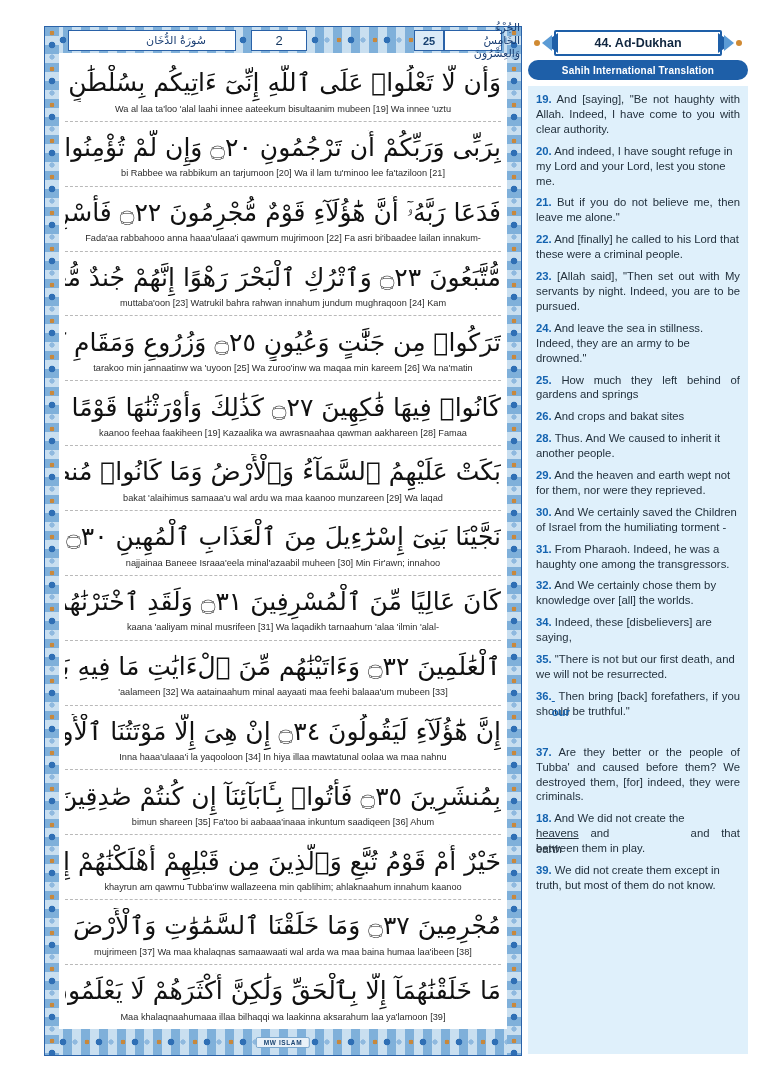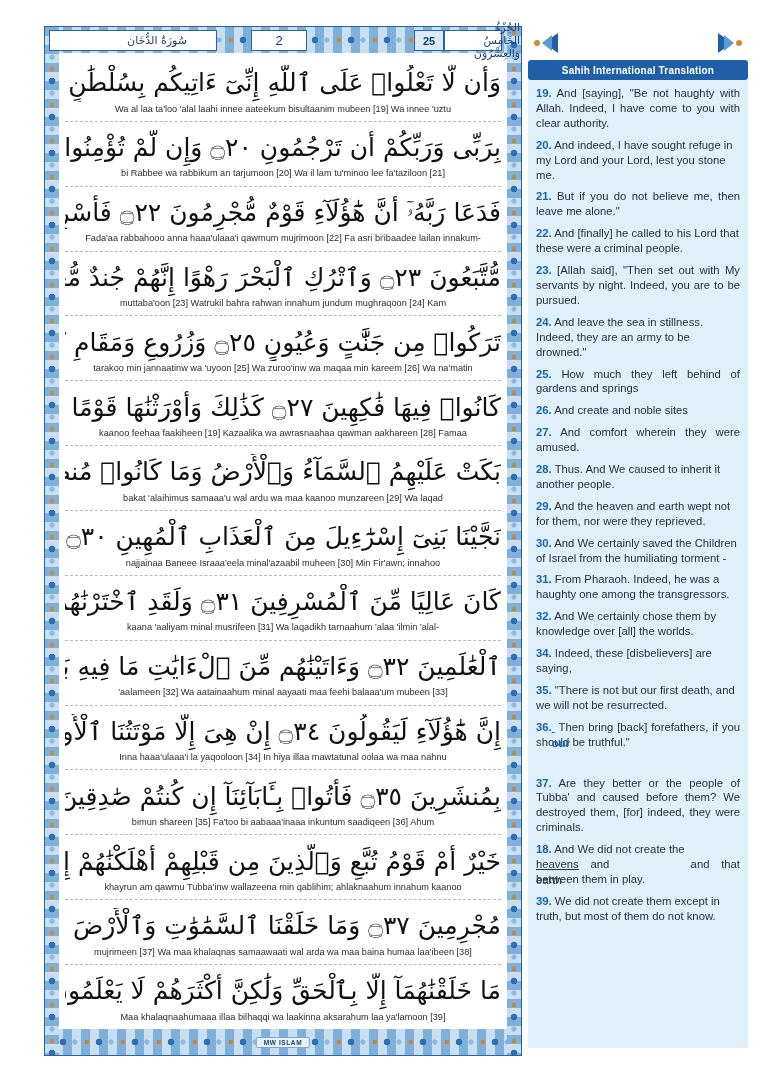--- a/index.html
+++ b/index.html
@@ -44,21 +44,21 @@
   .lp-bot-orn { position: absolute; left: 0; bottom: 0; width: 100%; height: 26px; }
   .lp-left-orn { position: absolute; left: 0; top: 0; width: 14px; height: 100%; }
   .lp-right-orn { position: absolute; right: 0; top: 0; width: 14px; height: 100%; }
 
   .hdr-cell {
     position: absolute; top: 3px; height: 21px;
     background: #ffffff; border: 1px solid #2a62a8;
     display: flex; align-items: center; justify-content: center;
     font-size: 11px; color: #1b3f74; z-index: 4;
   }
-  .hdr-surah { left: 4px; width: 168px; }
+  .hdr-surah { left: 23px; width: 168px; }
   .hdr-page  { left: 206px; width: 56px; font-size: 13px; color: #14365f; }
   .hdr-juz-n { left: 369px; width: 30px; background: #dbeaf7; font-weight: bold; color:#17406f; }
   .hdr-juz-t { left: 399px; width: 58px; font-size: 9px; }
   .ar-hdr { font-family: "DejaVu Sans", sans-serif; direction: rtl; font-size: 11px; padding-left: 48px; }
 
   .verse-area {
     position: absolute; left: 14px; top: 26px; right: 14px; bottom: 26px;
     padding: 4px 6px 0 6px;
     display: flex; flex-direction: column;
   }
@@ -95,23 +95,24 @@
   .surah-title-box {
     width: 168px; height: 26px; background: #fff;
     border: 2px solid #1e5fa8; border-radius: 2px;
     display: flex; align-items: center; justify-content: center;
     font-size: 12.5px; font-weight: bold; color: #10263f;
   }
   .wing { position: absolute; top: 50%; transform: translateY(-50%); width: 28px; height: 26px; }
   .wing.l { left: 4px; }
   .wing.r { right: 4px; }
   .tr-banner {
-    height: 20px; background: #1e5fa8; border-radius: 3px;
+    height: 20px; background: #1e5fa8; border-radius: 10px;
     display: flex; align-items: center; justify-content: center;
     font-size: 10px; font-weight: bold; color: #fff; letter-spacing: .2px;
+    margin-bottom: 6px;
   }
   .tr-body {
     background: #dff0fb; padding: 6px 8px 10px 8px;
     min-height: 968px;
   }
   .tr-verse { margin-bottom: 7px; font-size: 11.3px; line-height: 1.32; color: #23313d; }
   .tr-verse.just { text-align: justify; }
   .tr-num { color: #1463b0; font-weight: bold; }
   .tr-gap { margin-bottom: 26px; }
   
@@ -221,34 +222,34 @@
           <circle cx="5" cy="13" r="3" fill="#d08a33"></circle>
         </svg>
       </span>
       <span class="wing r">
         <svg width="28" height="26" viewBox="0 0 28 26">
           <polygon points="2,3 16,13 2,23" fill="#1e5fa8"></polygon>
           <polygon points="8,5 18,13 8,21" fill="#5b9bd5"></polygon>
           <circle cx="23" cy="13" r="3" fill="#d08a33"></circle>
         </svg>
       </span>
+      <div class="surah-title-box">44. Ad-Dukhan</div>
     </div>
 
     <div class="tr-banner">Sahih International Translation</div>
 
     <div class="tr-body">
         <div class="tr-verse just"><span class="tr-num">19.</span><span> And [saying], "Be not haughty with Allah. Indeed, I have come to you with clear authority.</span></div>
         <div class="tr-verse"><span class="tr-num">20.</span><span> And indeed, I have sought refuge in my Lord and your Lord, lest you stone me.</span></div>
         <div class="tr-verse just"><span class="tr-num">21.</span><span> But if you do not believe me, then leave me alone."</span></div>
         <div class="tr-verse"><span class="tr-num">22.</span><span> And [finally] he called to his Lord that these were a criminal people.</span></div>
         <div class="tr-verse just"><span class="tr-num">23.</span><span> [Allah said], "Then set out with My servants by night. Indeed, you are to be pursued.</span></div>
         <div class="tr-verse"><span class="tr-num">24.</span><span> And leave the sea in stillness. Indeed, they are an army to be drowned."</span></div>
         <div class="tr-verse just"><span class="tr-num">25.</span><span> How much they left behind of gardens and springs</span></div>
-        <div class="tr-verse"><span class="tr-num">26.</span><span> And create and noble sites</span></div>
-        <div class="tr-verse just"><span class="tr-num">27.</span><span> And comfort wherein they were amused.</span></div>
+        <div class="tr-verse"><span class="tr-num">26.</span><span> And crops and bakat sites</span></div>
         <div class="tr-verse"><span class="tr-num">28.</span><span> Thus. And We caused to inherit it another people.</span></div>
         <div class="tr-verse"><span class="tr-num">29.</span><span> And the heaven and earth wept not for them, nor were they reprieved.</span></div>
         <div class="tr-verse"><span class="tr-num">30.</span><span> And We certainly saved the Children of Israel from the humiliating torment -</span></div>
         <div class="tr-verse"><span class="tr-num">31.</span><span> From Pharaoh. Indeed, he was a haughty one among the transgressors.</span></div>
         <div class="tr-verse"><span class="tr-num">32.</span><span> And We certainly chose them by knowledge over [all] the worlds.</span></div>
         <div class="tr-verse"><span class="tr-num">34.</span><span> Indeed, these [disbelievers] are saying,</span></div>
         <div class="tr-verse"><span class="tr-num">35.</span><span> "There is not but our first death, and we will not be resurrected.</span></div>
         <div class="tr-verse just tr-gap"><span class="tr-num" style="position: relative;">36.<span class="ovl"><span class="over">our</span><span class="under">&nbsp;</span></span></span><span> Then bring [back] forefathers, if you should be truthful."</span></div>
         <div class="tr-verse just"><span class="tr-num">37.</span><span> Are they better or the people of Tubba' and caused before them? We destroyed them, [for] indeed, they were criminals.</span></div>
         <div class="tr-verse just"><span class="tr-num">18.</span><span> And We did not create the </span><div><span class="ovl"><span class="over">earth</span><span class="under">heavens</span></span> and <span class="wide-gap"></span> and that between them in play.</div></div>

